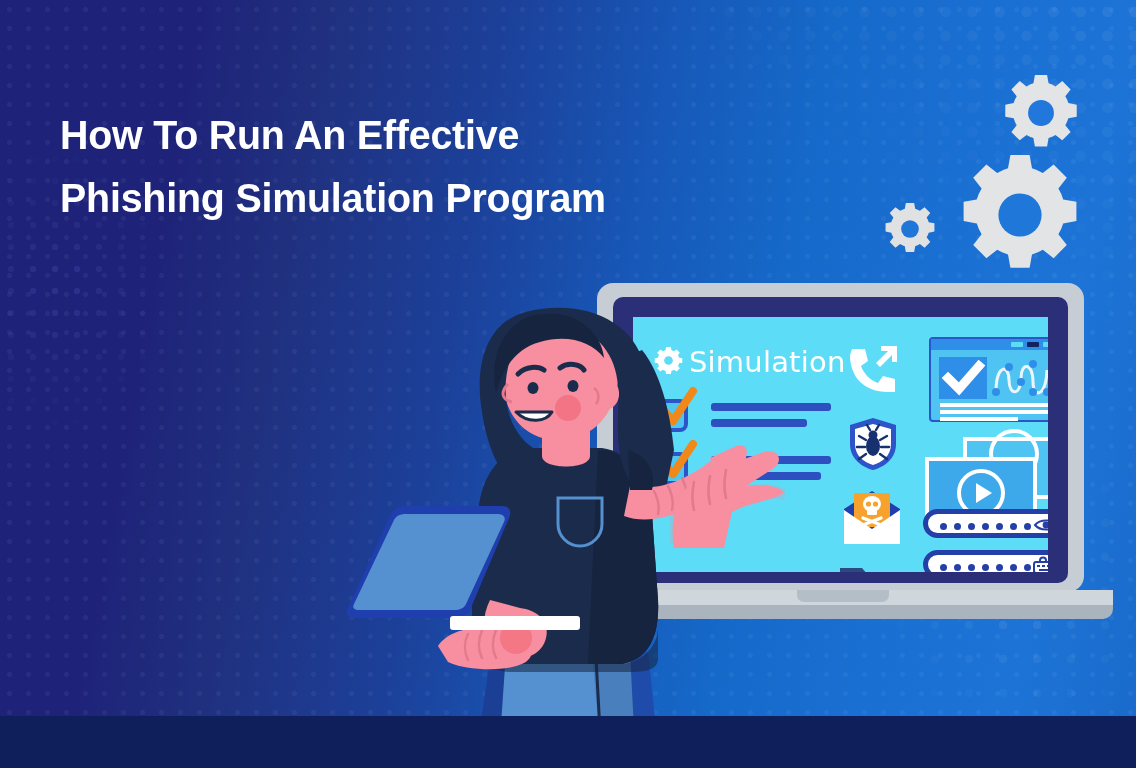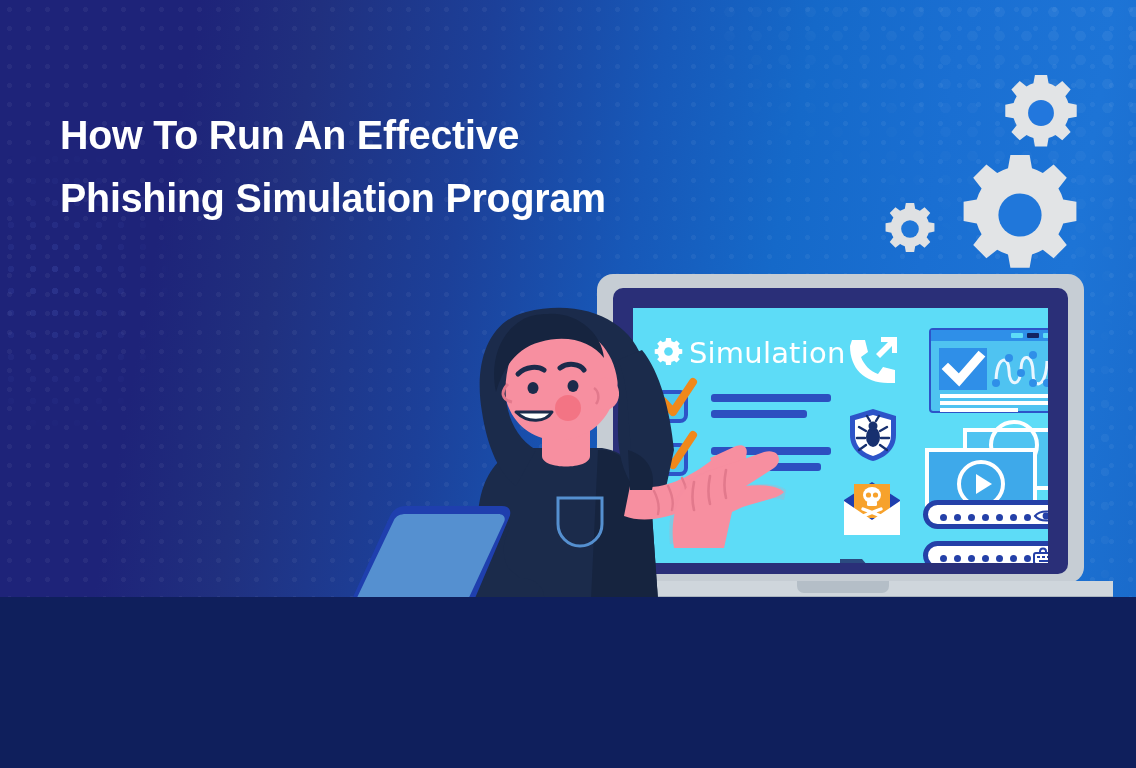--- a/index.html
+++ b/index.html
@@ -1,21 +1,21 @@
 <!DOCTYPE html>
 <html><head>
 <meta charset="utf-8">
 <style>
   html,body{margin:0;padding:0;}
   body{
     width:1136px;height:768px;overflow:hidden;
     font-family:"Liberation Sans", sans-serif;
     background:#0f1f5c;
   }
-  #stage{position:relative;width:1136px;height:597px;overflow:hidden;}
+  #stage{position:relative;width:1136px;height:716px;overflow:hidden;}
 
   
   .bg-base{
     position:absolute;inset:0;
     background:linear-gradient(100deg,
       #1e2379 0%,
       #1e2379 16%,
       #20307f 26%,
       #1c4099 40%,
       #1758b8 54%,
@@ -73,21 +73,21 @@
   .logo-sub{
     position:absolute;left:168px;top:62px;
     color:#fff;font-size:27px;letter-spacing:3.5px;
     font-family:"DejaVu Sans", sans-serif;font-weight:400;
   }
 
   
   .gear{position:absolute;}
 
   
-  .laptop{position:absolute;left:597px;top:274px;width:487px;height:337px;}
+  .laptop{position:absolute;left:597px;top:283px;width:487px;height:337px;}
   .lid{
     position:absolute;left:0;top:0;width:487px;height:309px;
     background:#c6cdd4;border-radius:16px;
   }
   .lid-inner{
     position:absolute;left:16px;top:14px;width:455px;height:286px;
     background:#2a2f78;border-radius:10px;
   }
   .screen{
     position:absolute;left:20px;top:20px;width:415px;height:255px;

